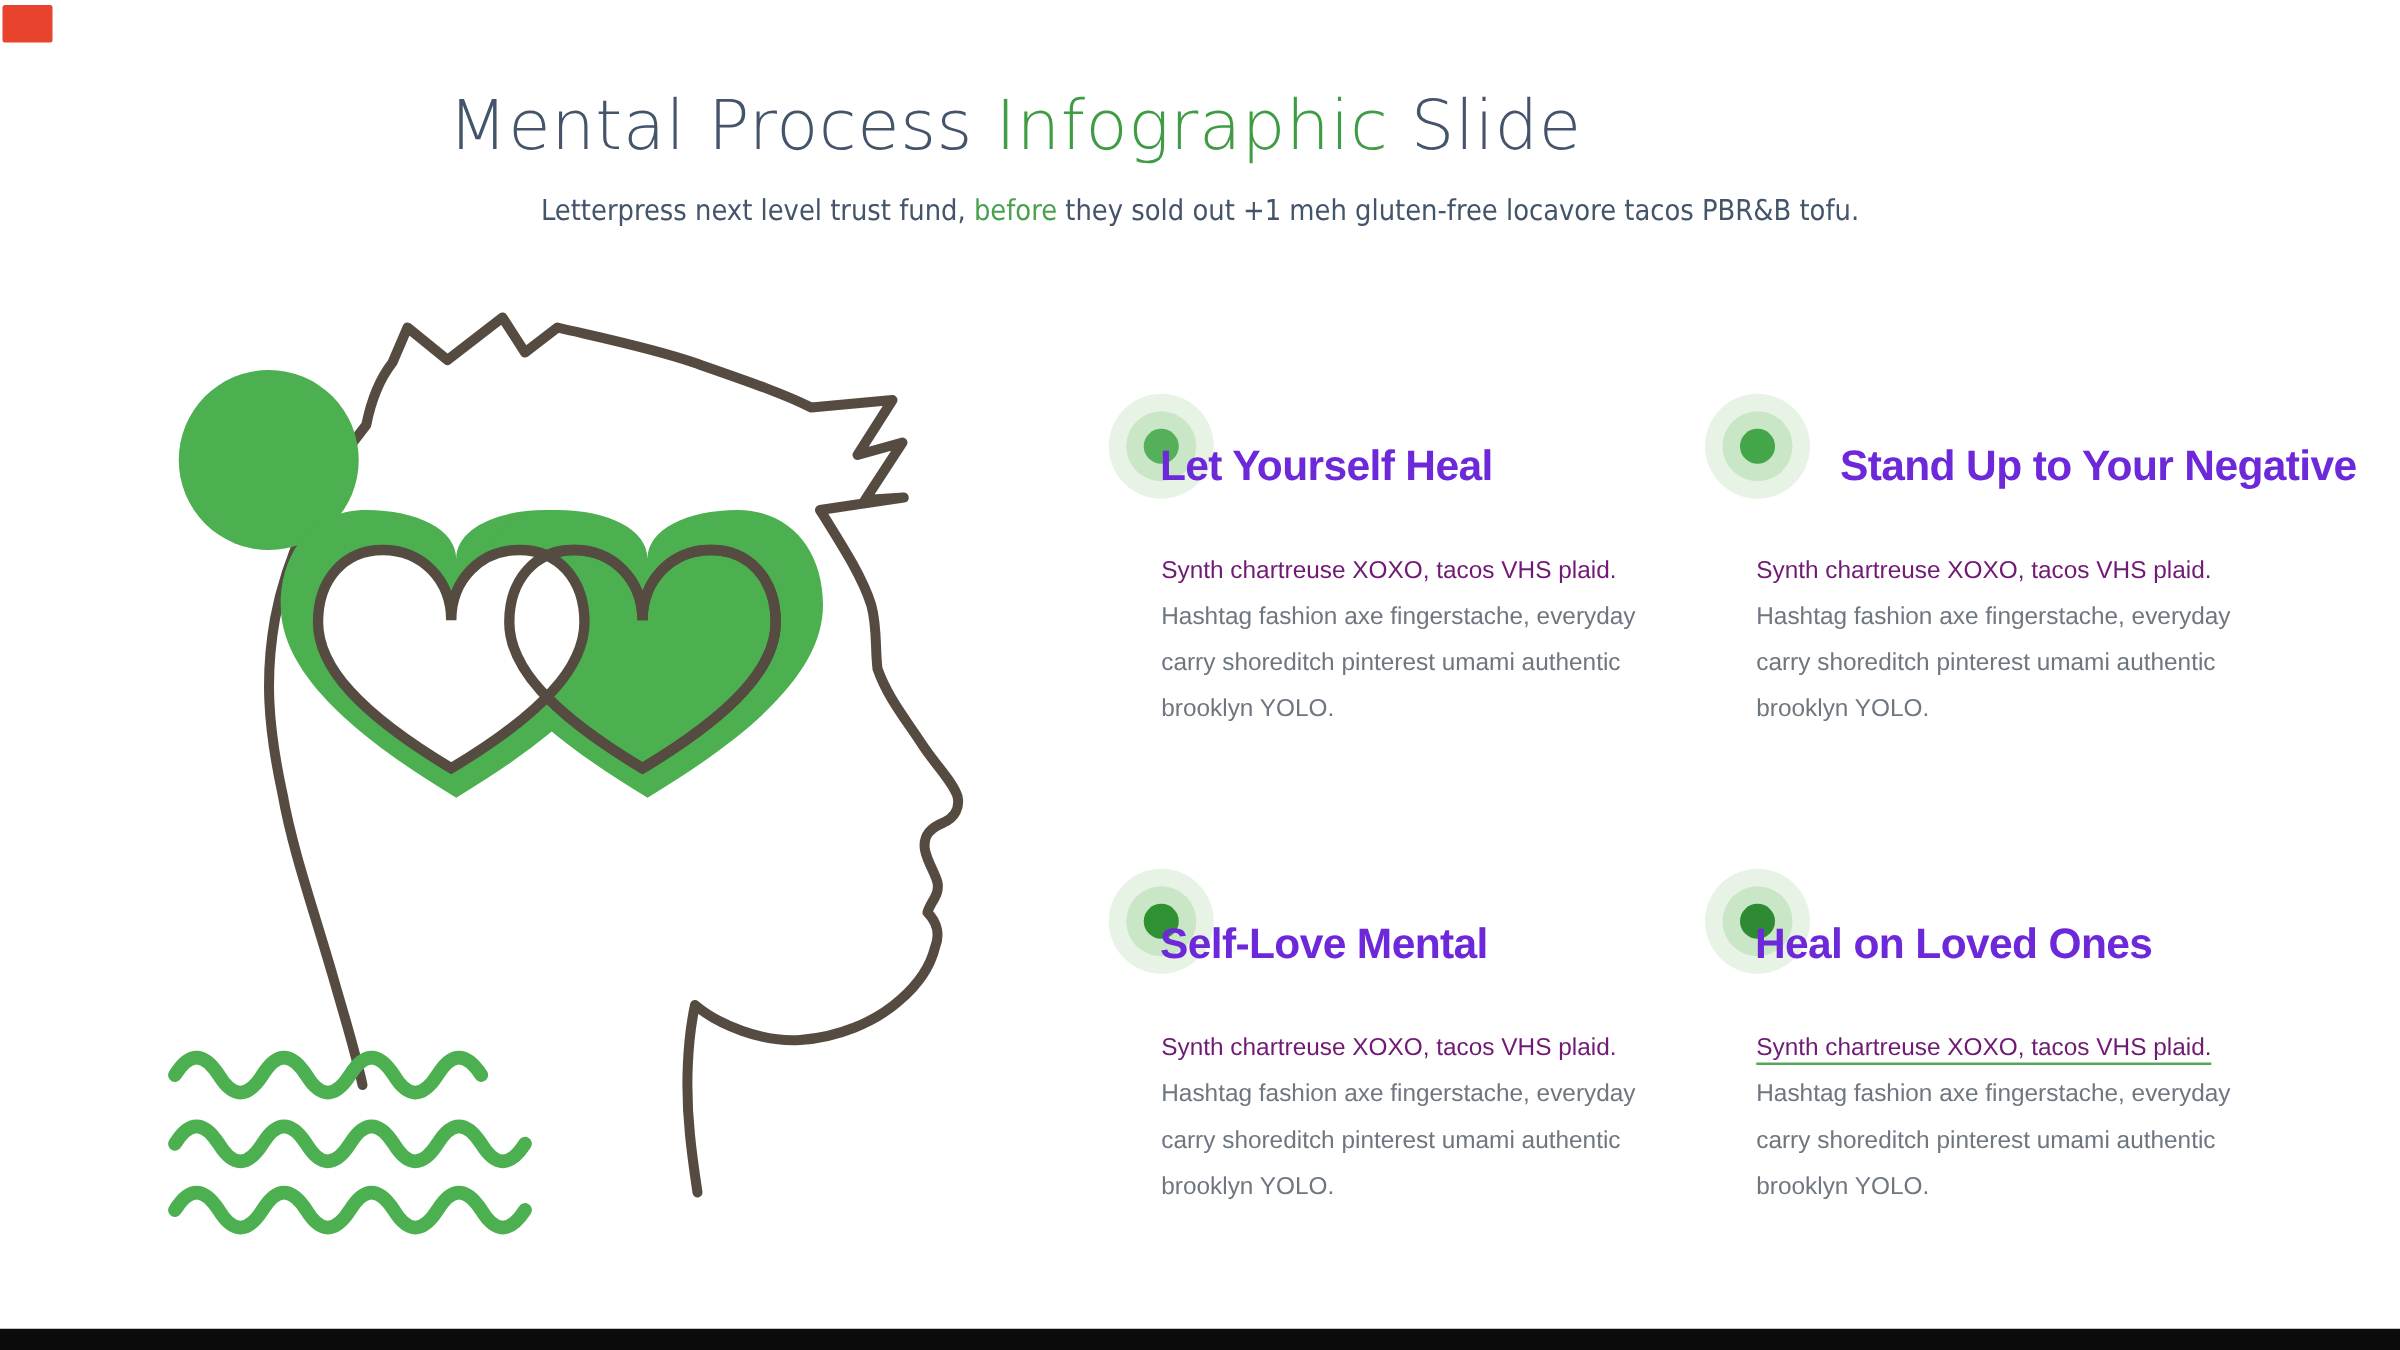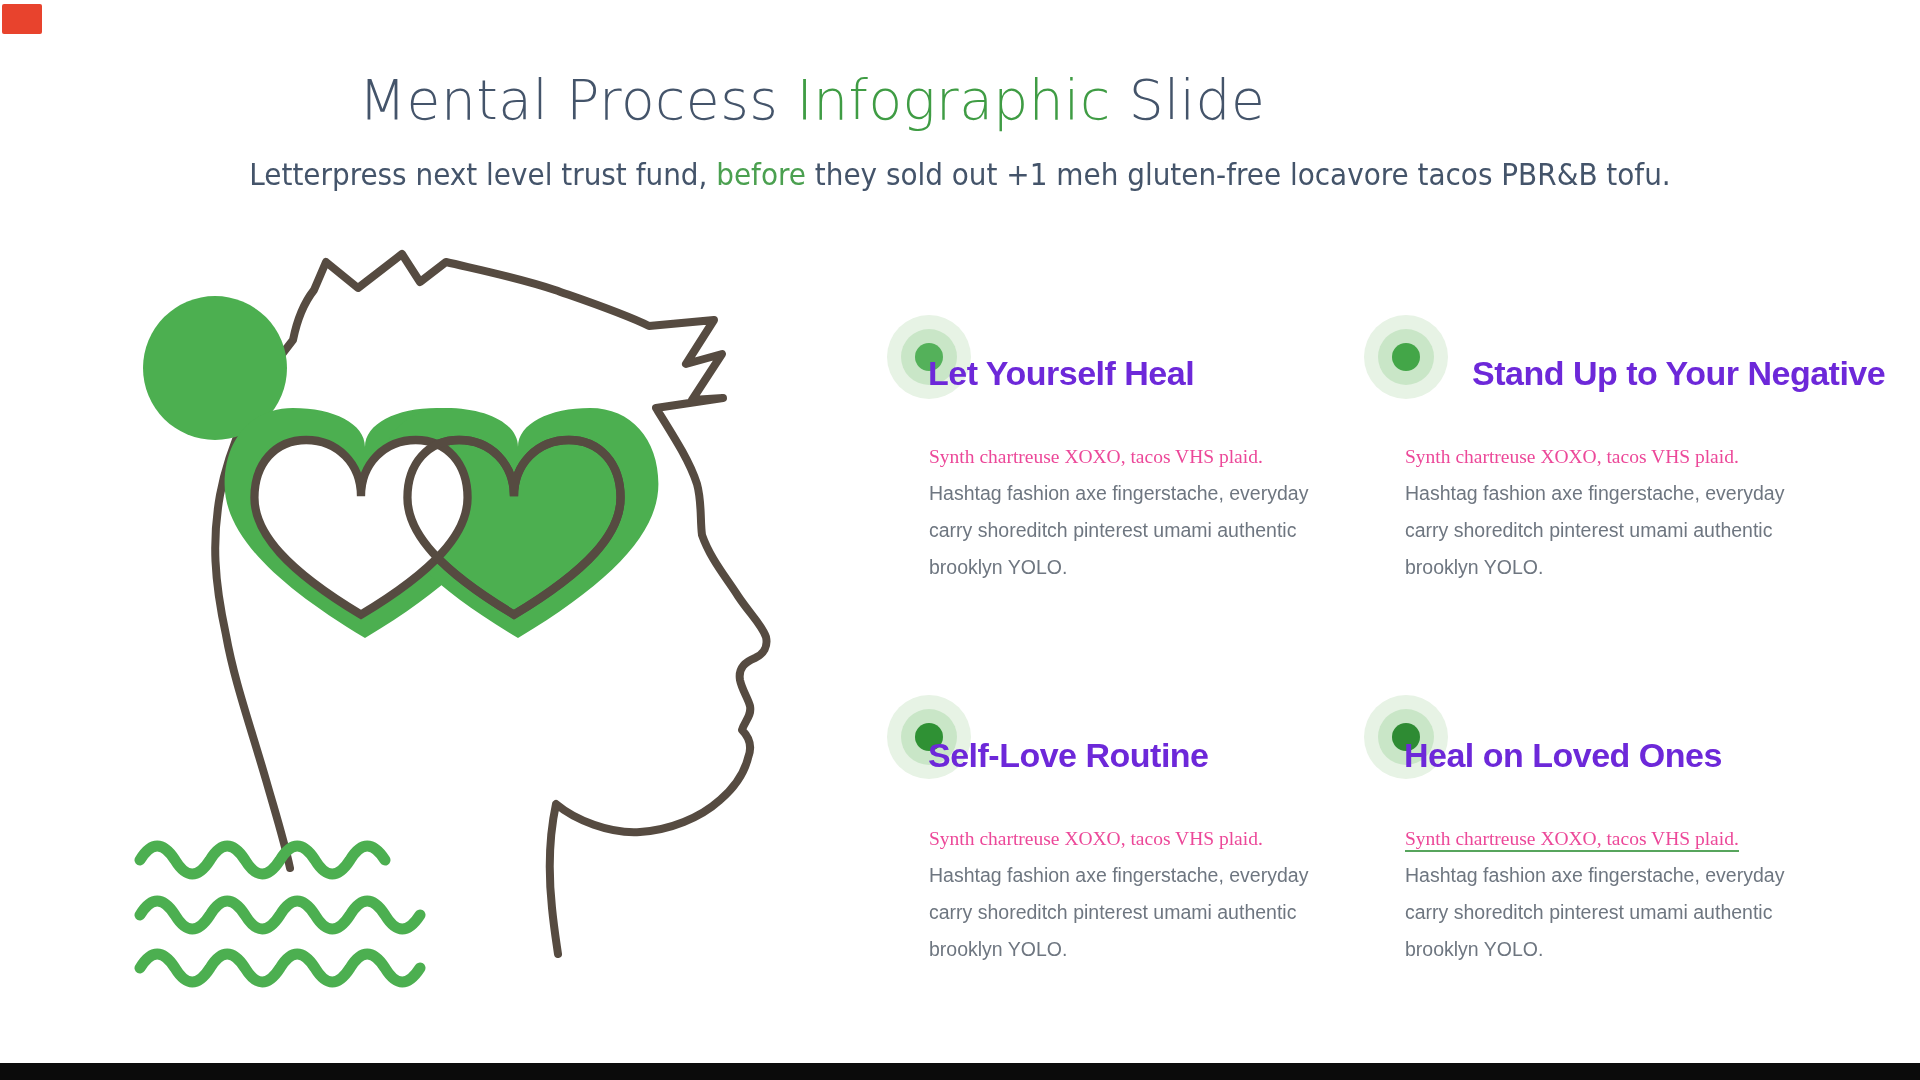--- a/index.html
+++ b/index.html
@@ -3,32 +3,32 @@
 <meta charset="utf-8">
 <style>
   html,body{margin:0;padding:0;background:#ffffff;width:1920px;height:1080px;overflow:hidden;
     font-family:"Liberation Sans","DejaVu Sans",sans-serif;}
   
   .slide-title{position:absolute;top:68px;left:0;width:1624px;text-align:center;
     font-size:55px;font-weight:300;color:#44546a;letter-spacing:0.5px;
     font-family:"DejaVu Sans","Liberation Sans",sans-serif;font-stretch:condensed;}
   .slide-title .hl{color:#3f9c44;}
   .slide-subtitle{position:absolute;top:156px;left:0;width:1920px;text-align:center;
-    font-size:31px;color:#44546a;font-family:"DejaVu Sans","Liberation Sans",sans-serif;font-stretch:condensed;}
+    font-size:23px;color:#44546a;font-family:"DejaVu Sans","Liberation Sans",sans-serif;font-stretch:condensed;}
   .slide-subtitle .hl{color:#4ba050;}
   
   .ripple{position:absolute;width:84px;height:84px;border-radius:50%;
     background:#e7f3e5;display:flex;align-items:center;justify-content:center;}
   .ripple .mid{width:56px;height:56px;border-radius:50%;background:#c9e6c7;
     display:flex;align-items:center;justify-content:center;}
   .ripple .dot{width:28px;height:28px;border-radius:50%;}
   .sec-title{position:absolute;font-size:34px;font-weight:bold;color:#6d28d9;
     letter-spacing:-0.5px;white-space:nowrap;}
   .sec-para{position:absolute;font-size:19.5px;line-height:37px;color:#6e7680;white-space:nowrap;}
-  .sec-para .lead{color:#ec4899;font-family:Liberation Serif, serif;}
+  .sec-para .lead{color:#701a75;}
   .sec-para .lead.u{border-bottom:2px solid #57a55d;padding-bottom:1px;}
   
   #icon1{left:887px;top:315px;} #icon2{left:1364px;top:315px;}
   #icon3{left:887px;top:695px;} #icon4{left:1364px;top:695px;}
   #title1{left:928px;top:354px;} #title2{left:1472px;top:354px;}
   #title3{left:928px;top:736px;} #title4{left:1404px;top:736px;}
   #para1{left:929px;top:438px;} #para2{left:1405px;top:438px;}
   #para3{left:929px;top:820px;} #para4{left:1405px;top:820px;}
   
   .record-badge{position:absolute;left:2px;top:4px;width:40px;height:30px;background:#e8432d;border-radius:2px;}
@@ -117,21 +117,21 @@
   <div>Hashtag fashion axe fingerstache, everyday</div>
   <div>carry shoreditch pinterest umami authentic</div>
   <div>brooklyn YOLO.</div>
 </div>
 
 <div id="icon3" class="ripple">
     <div class="mid">
       <div class="dot" id="dot3" style="background: rgb(47, 145, 52);"></div>
     </div>
   </div>
-<div id="title3" class="sec-title">Self-Love Routine</div>
+<div id="title3" class="sec-title">Self-Love Mental</div>
 <div id="para3" class="sec-para">
   <div class="lead">Synth chartreuse XOXO, tacos VHS plaid.</div>
   <div>Hashtag fashion axe fingerstache, everyday</div>
   <div>carry shoreditch pinterest umami authentic</div>
   <div>brooklyn YOLO.</div>
 </div>
 
 <div id="icon4" class="ripple">
     <div class="mid">
       <div class="dot" id="dot4" style="background: rgb(46, 139, 51);"></div>

